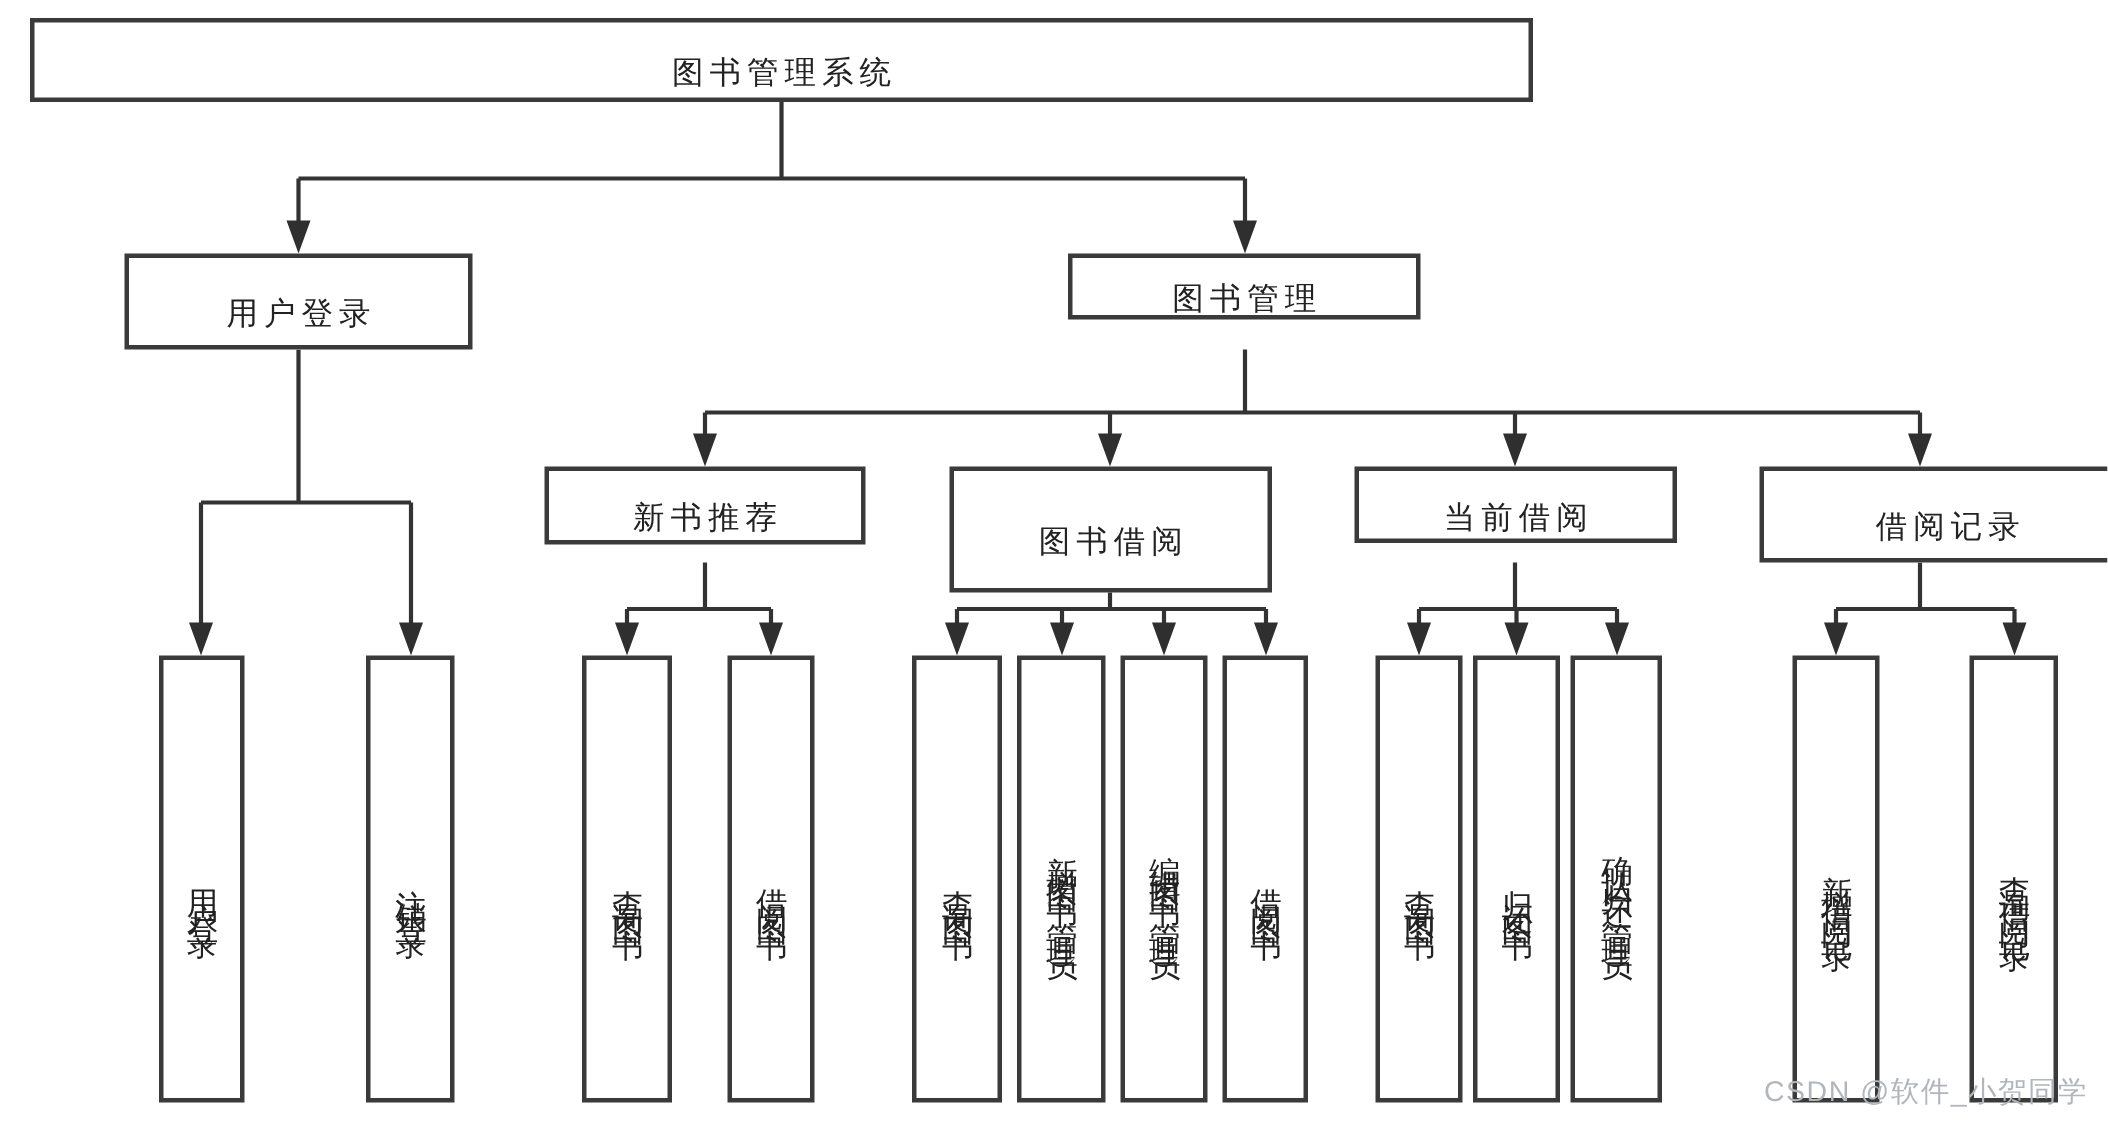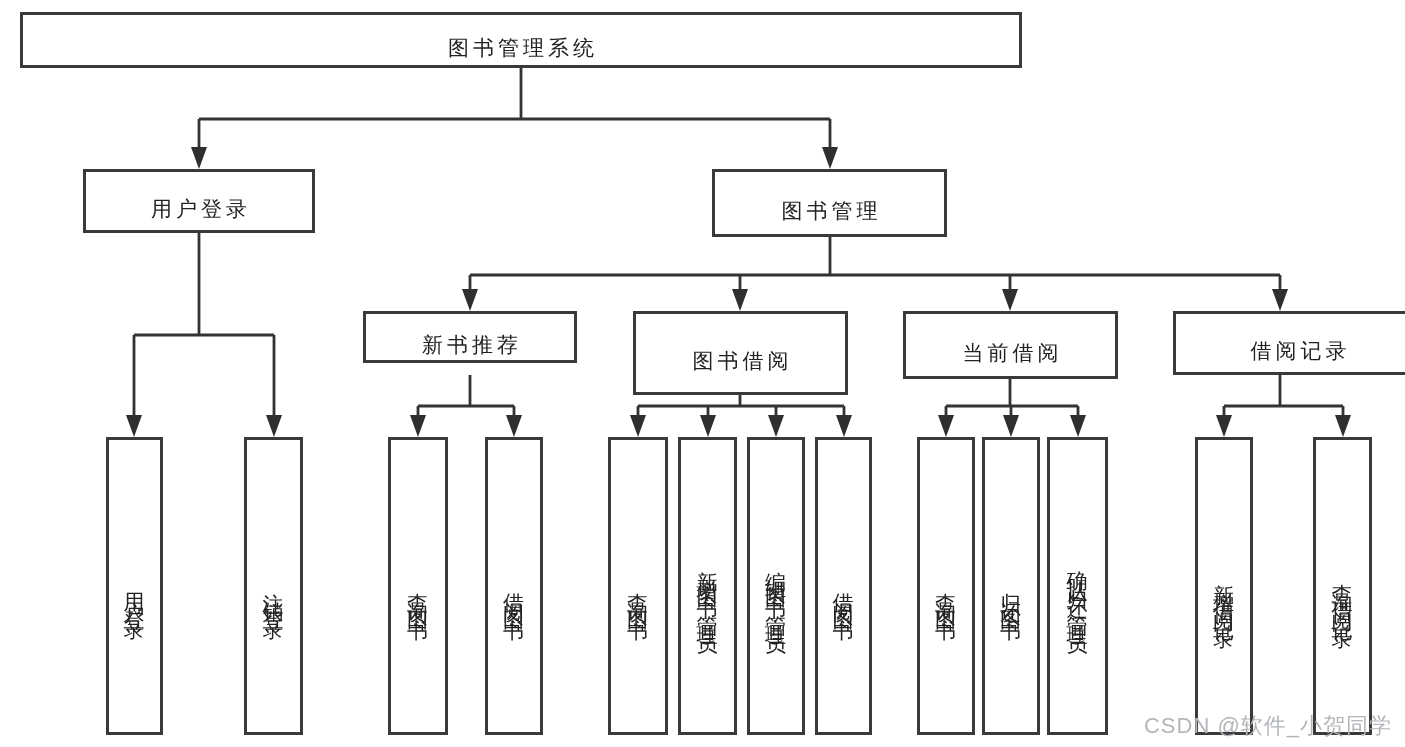--- a/index.html
+++ b/index.html
@@ -39,21 +39,21 @@
     writing-mode: vertical-rl;
     text-orientation: mixed;
     letter-spacing: 9px;
     text-indent: 0;
     line-height: 1;
   }
   .watermark {
     position: absolute;
     right: 13px;
     bottom: 6px;
-    font-size: 22px;
+    font-size: 19px;
     color: #b2b6ba;
     letter-spacing: 1px;
     z-index: 2;
     white-space: nowrap;
   }
 </style>
 </head>
 <body>
 
 <div class="canvas">
@@ -89,31 +89,31 @@
     </g>
   </svg>
 
   <div class="box h" style="left:20px;top:12px;width:1002px;height:56px">
     <span class="label">图书管理系统</span>
   </div>
 
   <div class="box h" style="left:83px;top:169px;width:232px;height:64px">
     <span class="label">用户登录</span>
   </div>
-  <div class="box h" style="left:712px;top:169px;width:235px;height:68px">
+  <div class="box h" style="left:712px;top:169px;width:235px;height:44px">
     <span class="label">图书管理</span>
   </div>
 
   <div class="box h" style="left:363px;top:311px;width:214px;height:52px">
     <span class="label">新书推荐</span>
   </div>
   <div class="box h" style="left:633px;top:311px;width:215px;height:84px">
     <span class="label">图书借阅</span>
   </div>
-  <div class="box h" style="left:903px;top:311px;width:215px;height:68px">
+  <div class="box h" style="left:903px;top:311px;width:215px;height:51px">
     <span class="label">当前借阅</span>
   </div>
   <div class="box h" style="left:1173px;top:311px;width:251px;height:64px">
     <span class="label">借阅记录</span>
   </div>
 
   <div class="box v" style="left:106px;top:437px;width:57px;height:298px">
     <span class="label">用户登录</span>
   </div>
   <div class="box v" style="left:244px;top:437px;width:59px;height:298px">

